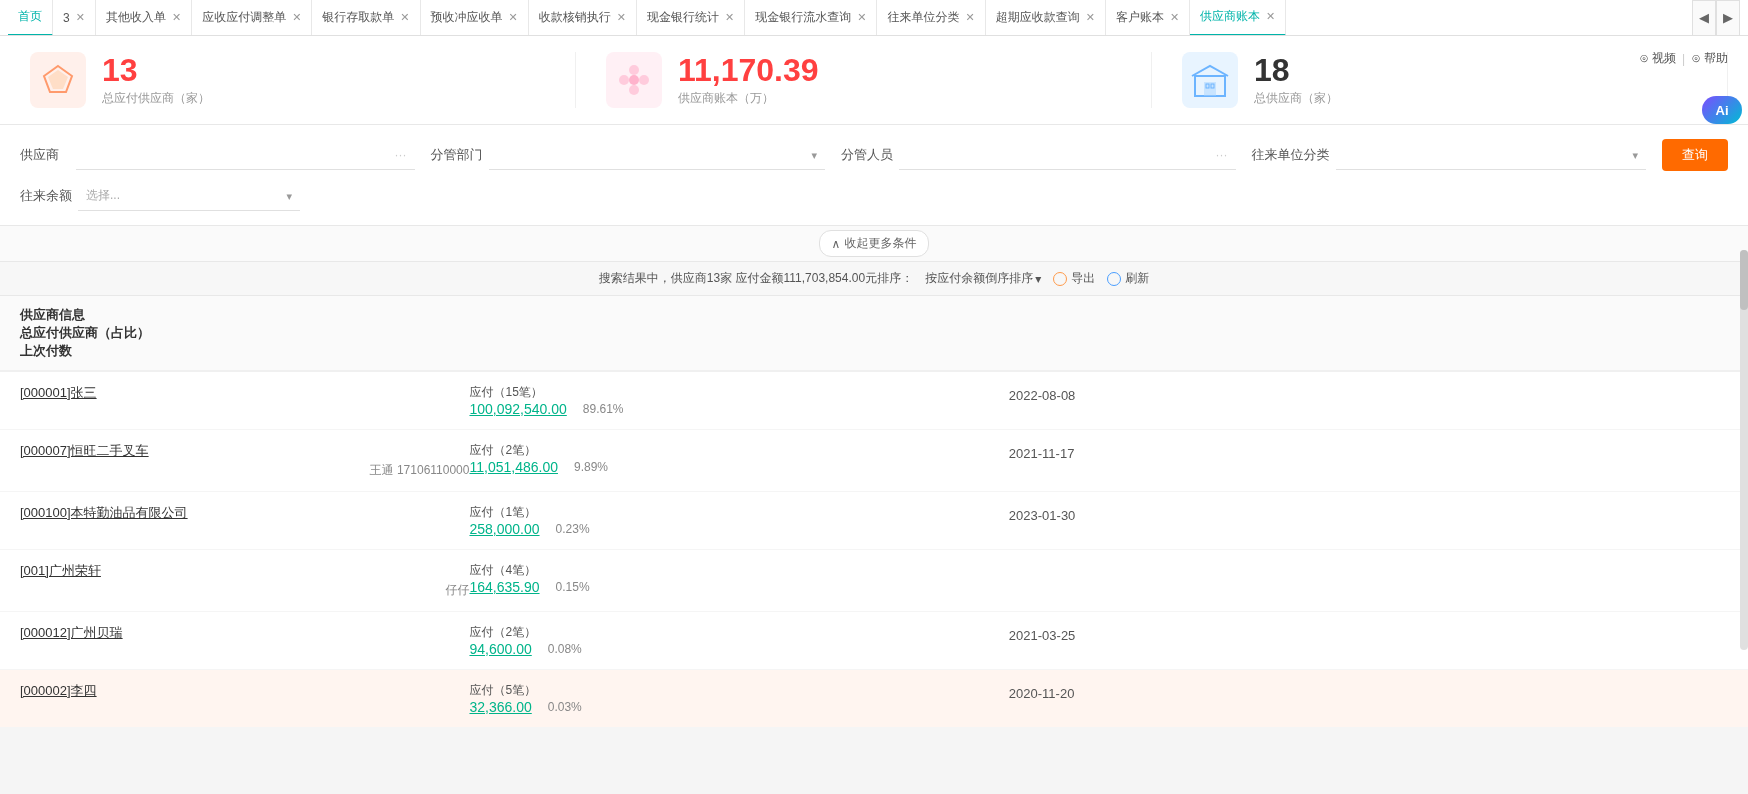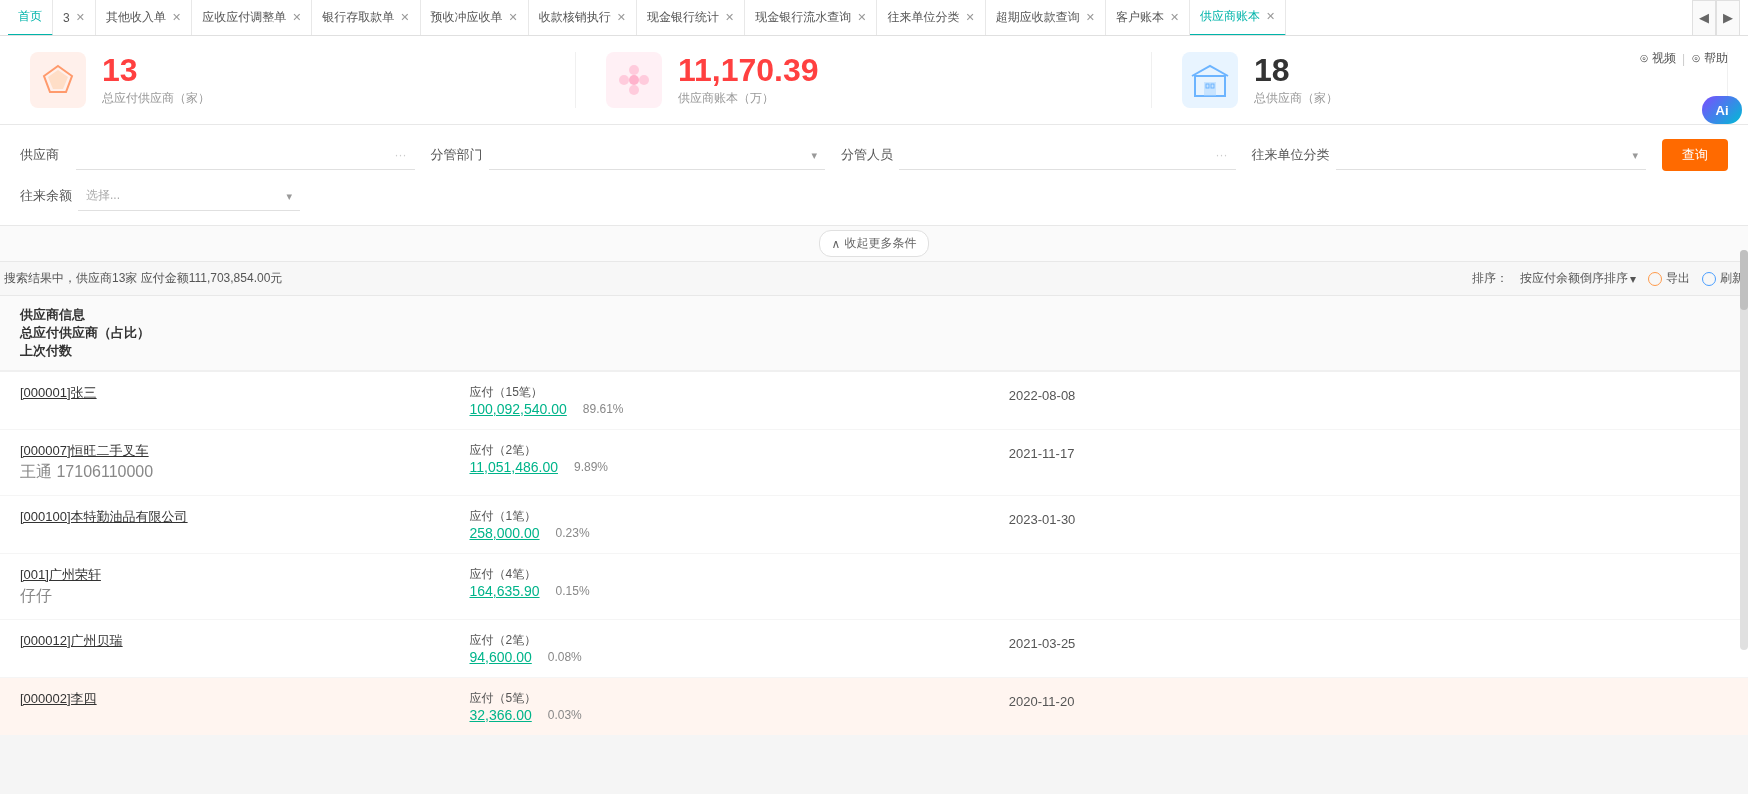--- a/index.html
+++ b/index.html
@@ -184,21 +184,21 @@
       padding: 4px 12px;
       border: 1px solid #e0e0e0;
       border-radius: 12px;
       background: #fff;
     }
 
     
     .results-bar {
       display: flex;
       align-items: center;
-      justify-content: space-between;
+      justify-content: center;
       padding: 8px 4px;
       background: #f7f7f7;
       border-bottom: 1px solid #e8e8e8;
       font-size: 12px;
       color: #555;
     }
     .results-right {
       display: flex;
       align-items: center;
       gap: 12px;
@@ -258,23 +258,24 @@
     .cell-lastpay { flex: 2; font-size: 13px; color: #555; padding-top: 4px; }
     .cell-extra { flex: 2; }
 
     .supplier-link {
       color: #333;
       text-decoration: underline;
       cursor: pointer;
       font-size: 13px;
     }
     .supplier-sub {
-      font-size: 16px;
+      font-size: 12px;
       color: #888;
       margin-top: 2px;
+      text-align: right;
     }
     .tx-label { font-size: 12px; color: #555; }
     .tx-amount {
       color: #00b48a;
       font-size: 14px;
       font-weight: 500;
       cursor: pointer;
       text-decoration: underline;
     }
     .tx-percent { font-size: 12px; color: #888; margin-left: 16px; }

